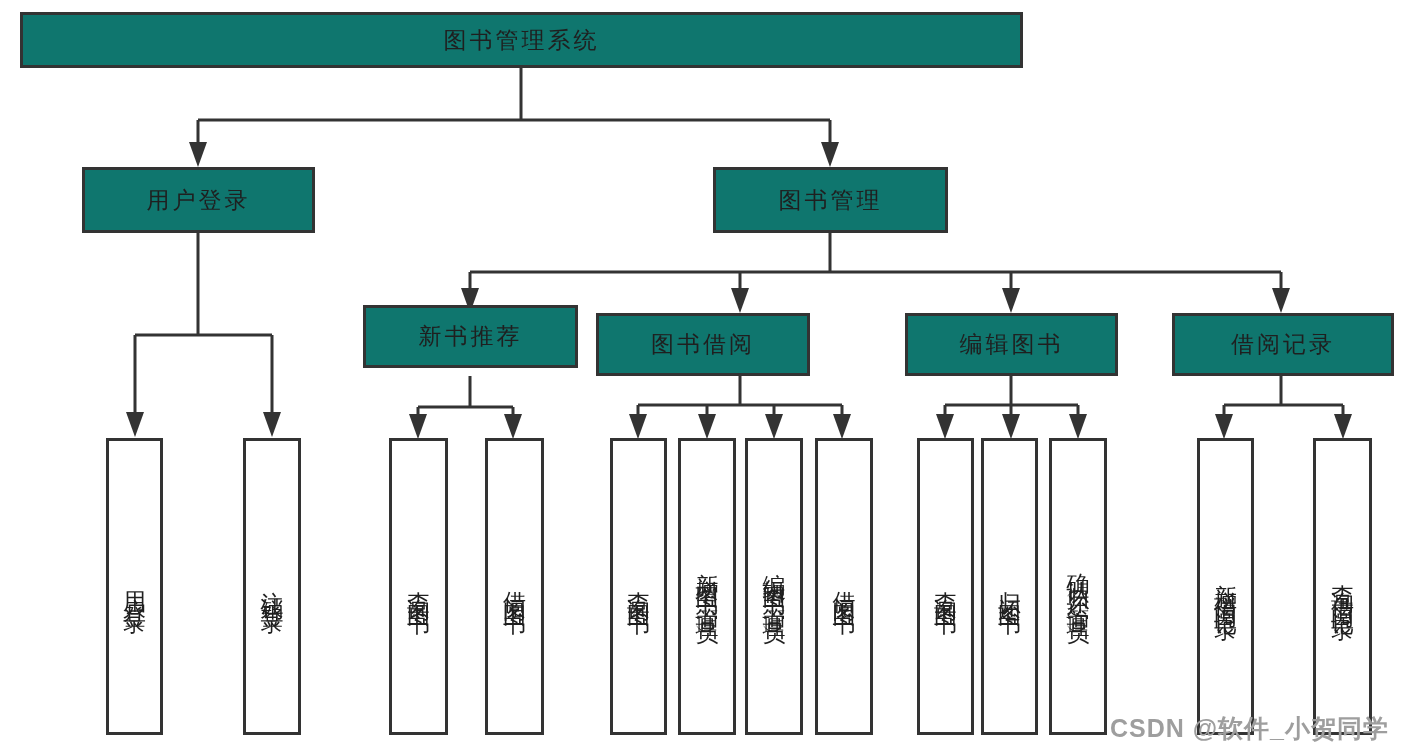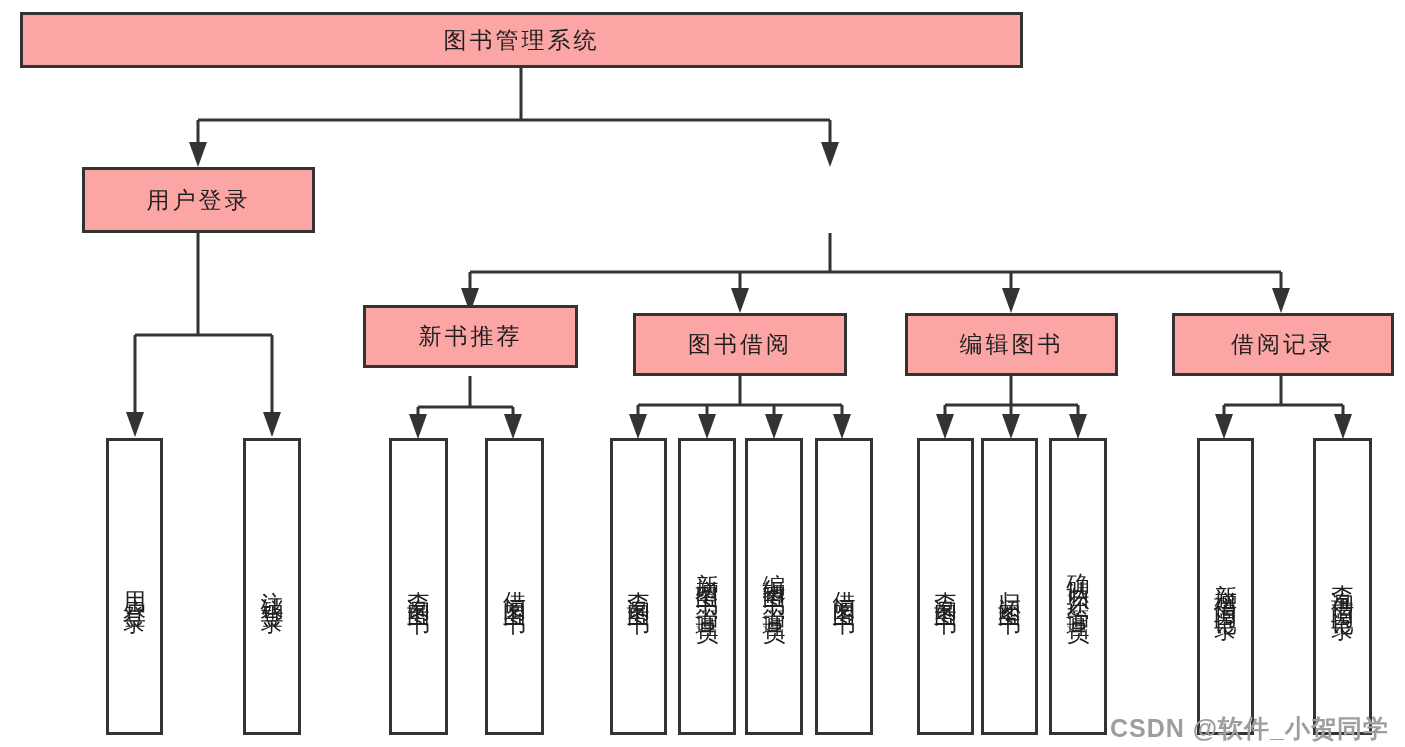--- a/index.html
+++ b/index.html
@@ -22,21 +22,21 @@
   .connector-svg {
     position: absolute;
     left: 0; top: 0;
     width: 1405px; height: 747px;
     pointer-events: none;
   }
   .connector-svg path { stroke: var(--line); stroke-width: 3; fill: none; }
   .connector-svg polygon { fill: var(--line); stroke: none; }
   .node {
     position: absolute;
-    background: #fca5a5;
+    background: #0f766e;
     border: 3px solid var(--line);
     display: flex;
     align-items: center;
     justify-content: center;
     font-size: 23px;
     letter-spacing: 3px;
     white-space: nowrap;
     color: var(--text);
   }
   .vnode {
@@ -102,25 +102,28 @@
     <polygon points="1334,414 1352,414 1343,439"></polygon>
   </svg>
 
   <div class="node" style="left:20px; top:12px; width:1003px; height:56px;">
     <span>图书管理系统</span>
   </div>
 
   <div class="node" style="left:82px; top:167px; width:233px; height:66px;">
     <span>用户登录</span>
   </div>
+  <div class="node" style="left:713px; top:167px; width:235px; height:66px;">
+    <span>图书管理</span>
+  </div>
 
   <div class="node" style="left:363px; top:305px; width:215px; height:63px;">
     <span>新书推荐</span>
   </div>
-  <div class="node" style="left:633px; top:313px; width:214px; height:63px;">
+  <div class="node" style="left:596px; top:313px; width:214px; height:63px;">
     <span>图书借阅</span>
   </div>
   <div class="node" style="left:905px; top:313px; width:213px; height:63px;">
     <span>编辑图书</span>
   </div>
   <div class="node" style="left:1172px; top:313px; width:222px; height:63px;">
     <span>借阅记录</span>
   </div>
 
   <div class="vnode" style="left:106px; width:57px;">

